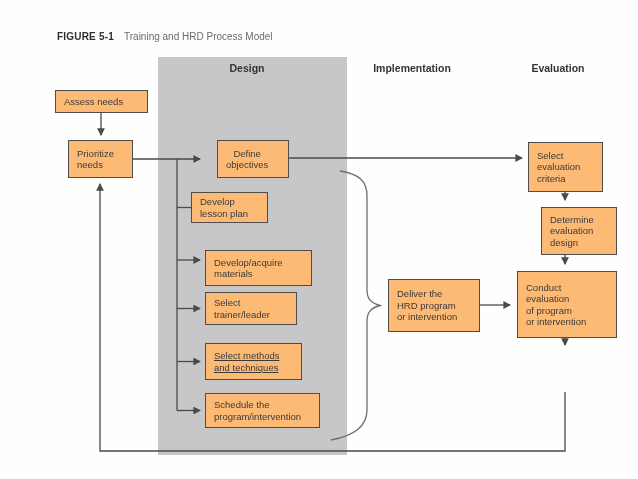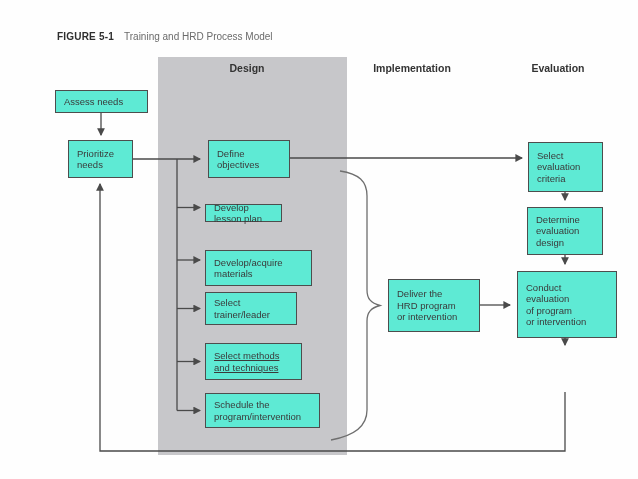--- a/index.html
+++ b/index.html
@@ -31,39 +31,39 @@
   }
   #h-assessment{left:40px;}
   #h-design{left:187px;}
   #h-implementation{left:352px;}
   #h-evaluation{left:498px;}
 
   svg.connectors{position:absolute;left:0;top:0;z-index:2;}
 
   .node{
     position:absolute;z-index:3;
-    background:#5eead4;
+    background:#fdba74;
     border:1.5px solid #4d4d4d;
     box-sizing:border-box;
     display:flex;align-items:center;
     padding-left:8px;padding-right:2px;
     font-size:9.5px;line-height:1.2;color:#3a3a3a;
     white-space:pre-line;
   }
   #n-assess{left:55px;top:90px;width:93px;height:23px;}
   #n-prioritize{left:68px;top:140px;width:65px;height:38px;}
-  #n-define{left:208px;top:140px;width:82px;height:38px;}
-  #n-lesson{left:205px;top:192px;width:77px;height:18px;margin-top:12px;}
+  #n-define{left:217px;top:140px;width:72px;height:38px;text-align:center;}
+  #n-lesson{left:191px;top:192px;width:77px;height:31px;}
   #n-materials{left:205px;top:242px;width:107px;height:36px;margin-top:8px;}
   #n-trainer{left:205px;top:292px;width:92px;height:33px;}
   #n-methods{left:205px;top:343px;width:97px;height:37px;text-decoration:underline;}
   #n-schedule{left:205px;top:393px;width:115px;height:35px;}
   #n-deliver{left:388px;top:279px;width:92px;height:53px;}
   #n-criteria{left:528px;top:142px;width:75px;height:50px;}
-  #n-design-eval{left:527px;top:207px;width:76px;height:48px;}
+  #n-design-eval{left:541px;top:207px;width:76px;height:48px;}
   #n-conduct{left:517px;top:271px;width:100px;height:67px;}
   #n-interpret{left:533px;top:352px;width:64px;height:40px;}
 </style>
 </head>
 <body>
 
 <div class="stage">
 
   <div class="figure-title-row">
     <span class="figure-label">FIGURE 5-1</span>

